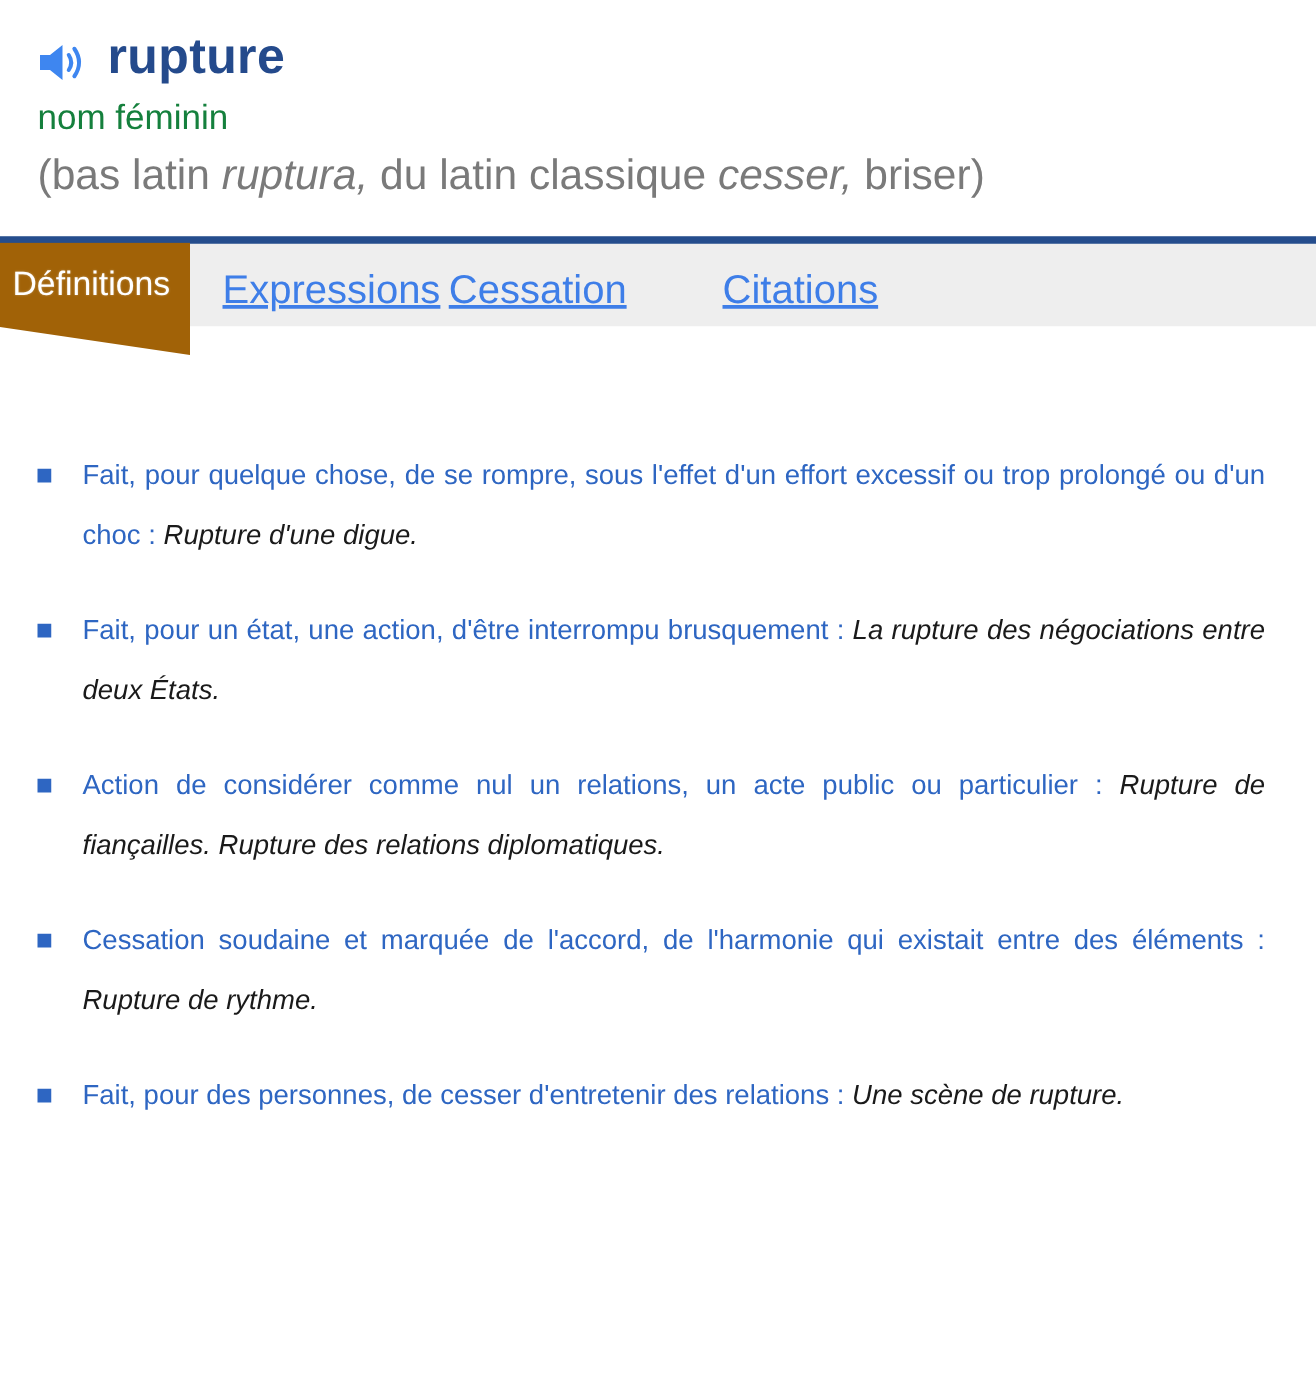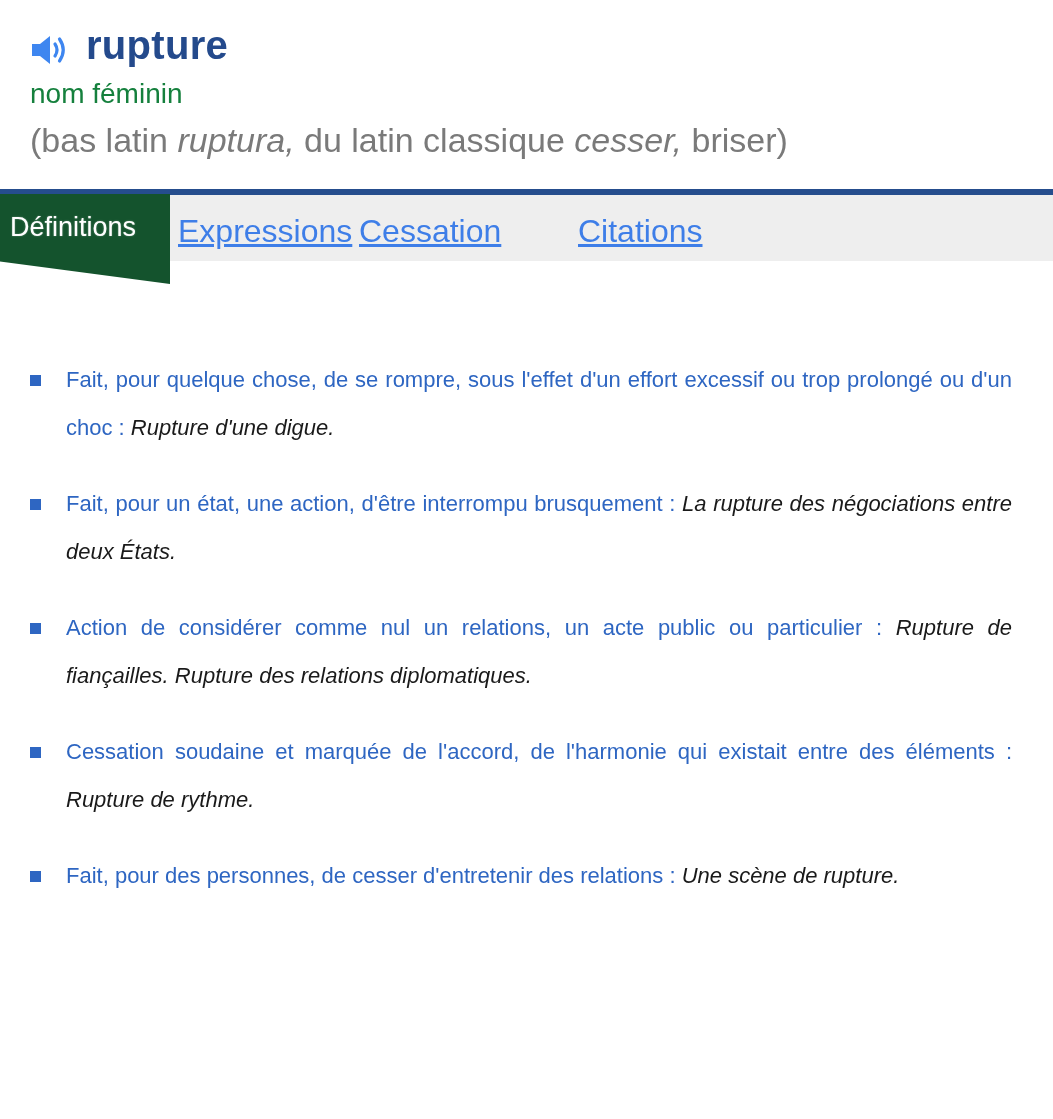--- a/index.html
+++ b/index.html
@@ -9,22 +9,22 @@
   .header { position: absolute; left: 30px; top: 18px; width: 1010px; }
   .title-row { display: flex; align-items: flex-end; height: 50px; }
   .speaker { width: 42px; height: 36px; margin-right: 14px; cursor: pointer; display: inline-flex; align-items: center; }
   .word { font-size: 40px; font-weight: bold; color: #244a8c; letter-spacing: 0.3px; }
   .pos { font-size: 28px; color: #15803d; margin-top: 4px; line-height: 44px; }
   .etym { font-size: 34px; color: #7a7a7a; line-height: 48px; }
   .etym i { font-style: italic; }
 
   .tabbar { position: absolute; left: 0; top: 189px; width: 1053px; height: 72px; background: #eeeeee; border-top: 6px solid #254d8d; }
   .tab-active {
-    position: absolute; left: 0; top: -1px; width: 170px; height: 90px;
-    background: #14532d;
+    position: absolute; left: 0; top: -1px; width: 152px; height: 90px;
+    background: #a16207;
     clip-path: polygon(0 0, 100% 0, 100% 100%, 0 75%);
     color: #ffffff; font-size: 27px; padding: 18px 4px 0 10px; cursor: pointer;
     text-shadow: 0 0 2px rgba(255,255,255,0.35);
   }
   .tab-link { position: absolute; top: 18px; font-size: 32px; color: #3e7ee8; text-decoration: underline; cursor: pointer; }
 
   .defs { position: absolute; left: 30px; top: 356px; width: 982px; list-style: none; }
   .def { position: relative; padding-left: 36px; font-size: 22px; line-height: 48px; text-align: justify; margin-bottom: 28px; color: #2e66c2; }
   .bullet { position: absolute; left: 0; top: 19px; width: 11px; height: 11px; background: #2e66c2; }
   .ex { color: #1a1a1a; font-style: italic; }

